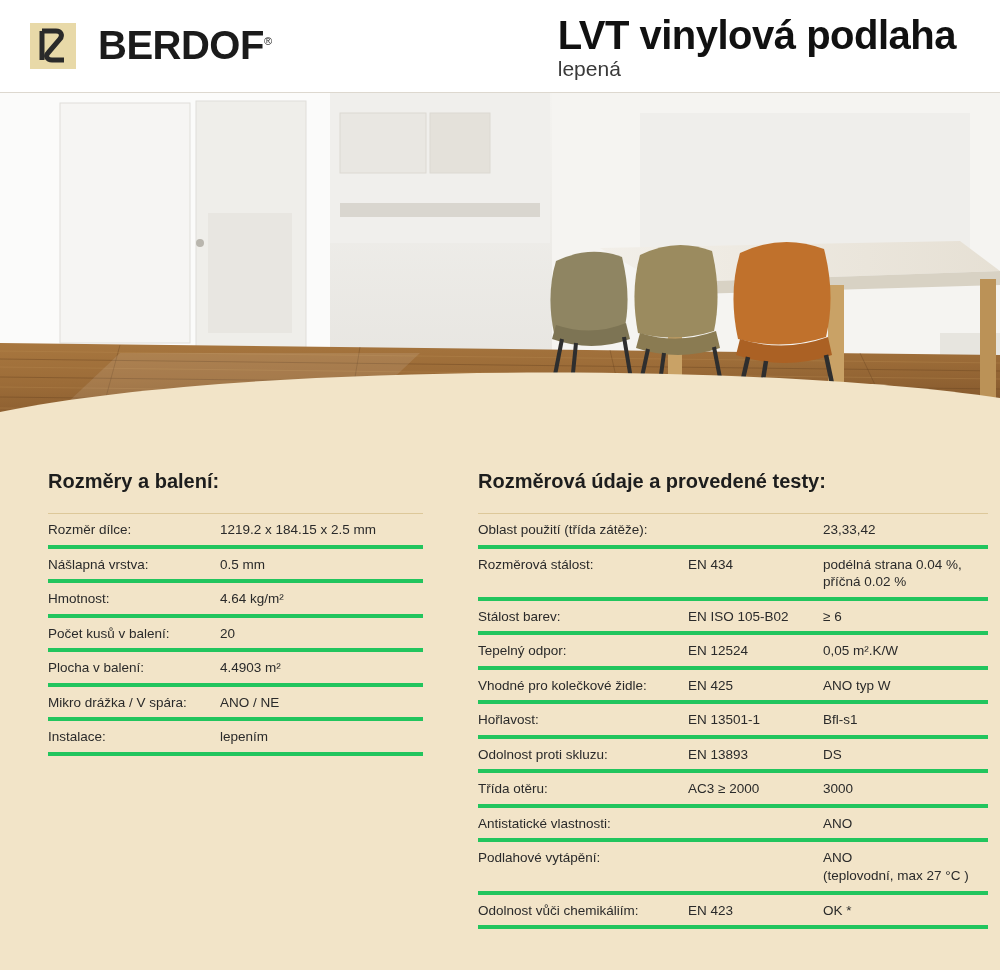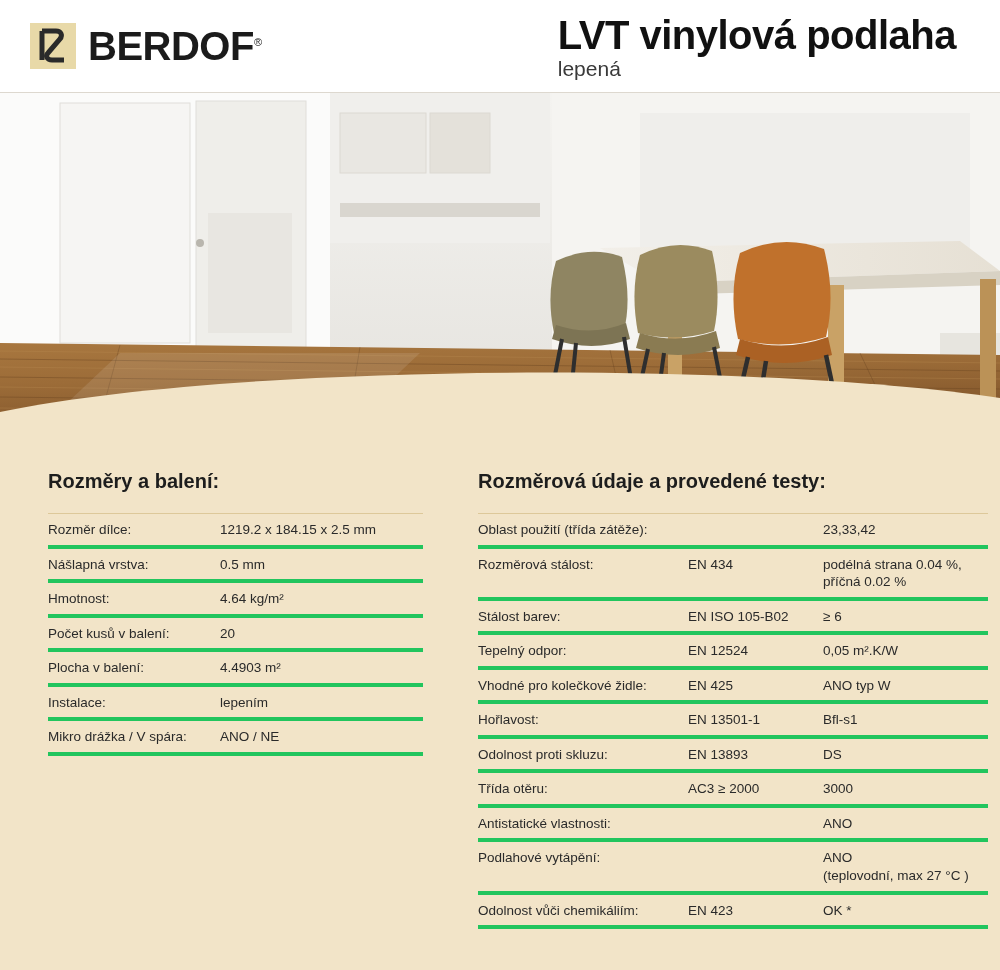--- a/index.html
+++ b/index.html
@@ -14,21 +14,21 @@
   
   .header {
     height: 93px;
     display: flex;
     align-items: center;
     padding: 0 38px 0 30px;
     background: #ffffff;
     border-bottom: 1px solid #ddd8cf;
     position: relative;
   }
-  .brand { display: flex; align-items: center; gap: 12px; }
+  .brand { display: flex; gap: 22px; }
   .brand-mark {
     width: 46px; height: 46px;
     background: #e8d9a8;
     display: flex; align-items: center; justify-content: center;
     position: relative;
   }
   .brand-mark svg { display: block; }
   .brand-name {
     font-size: 40px;
     font-weight: bold;
@@ -260,26 +260,26 @@
             </tr>
           <tr>
               <td class="k">Počet kusů v balení:</td>
               <td>20</td>
             </tr>
           <tr>
               <td class="k">Plocha v balení:</td>
               <td>4.4903 m²</td>
             </tr>
           <tr>
+              <td class="k">Mikro drážka / V spára:</td>
+              <td>ANO / NE</td>
+            </tr>
+          <tr>
               <td class="k">Instalace:</td>
               <td>lepením</td>
-            </tr>
-          <tr>
-              <td class="k">Mikro drážka / V spára:</td>
-              <td>ANO / NE</td>
             </tr>
         </tbody>
       </table>
     </div>
 
     <div class="col-right">
       <h2 class="sect">Rozměrová údaje a provedené testy:</h2>
       <table class="spec">
         <tbody>
           <tr>

